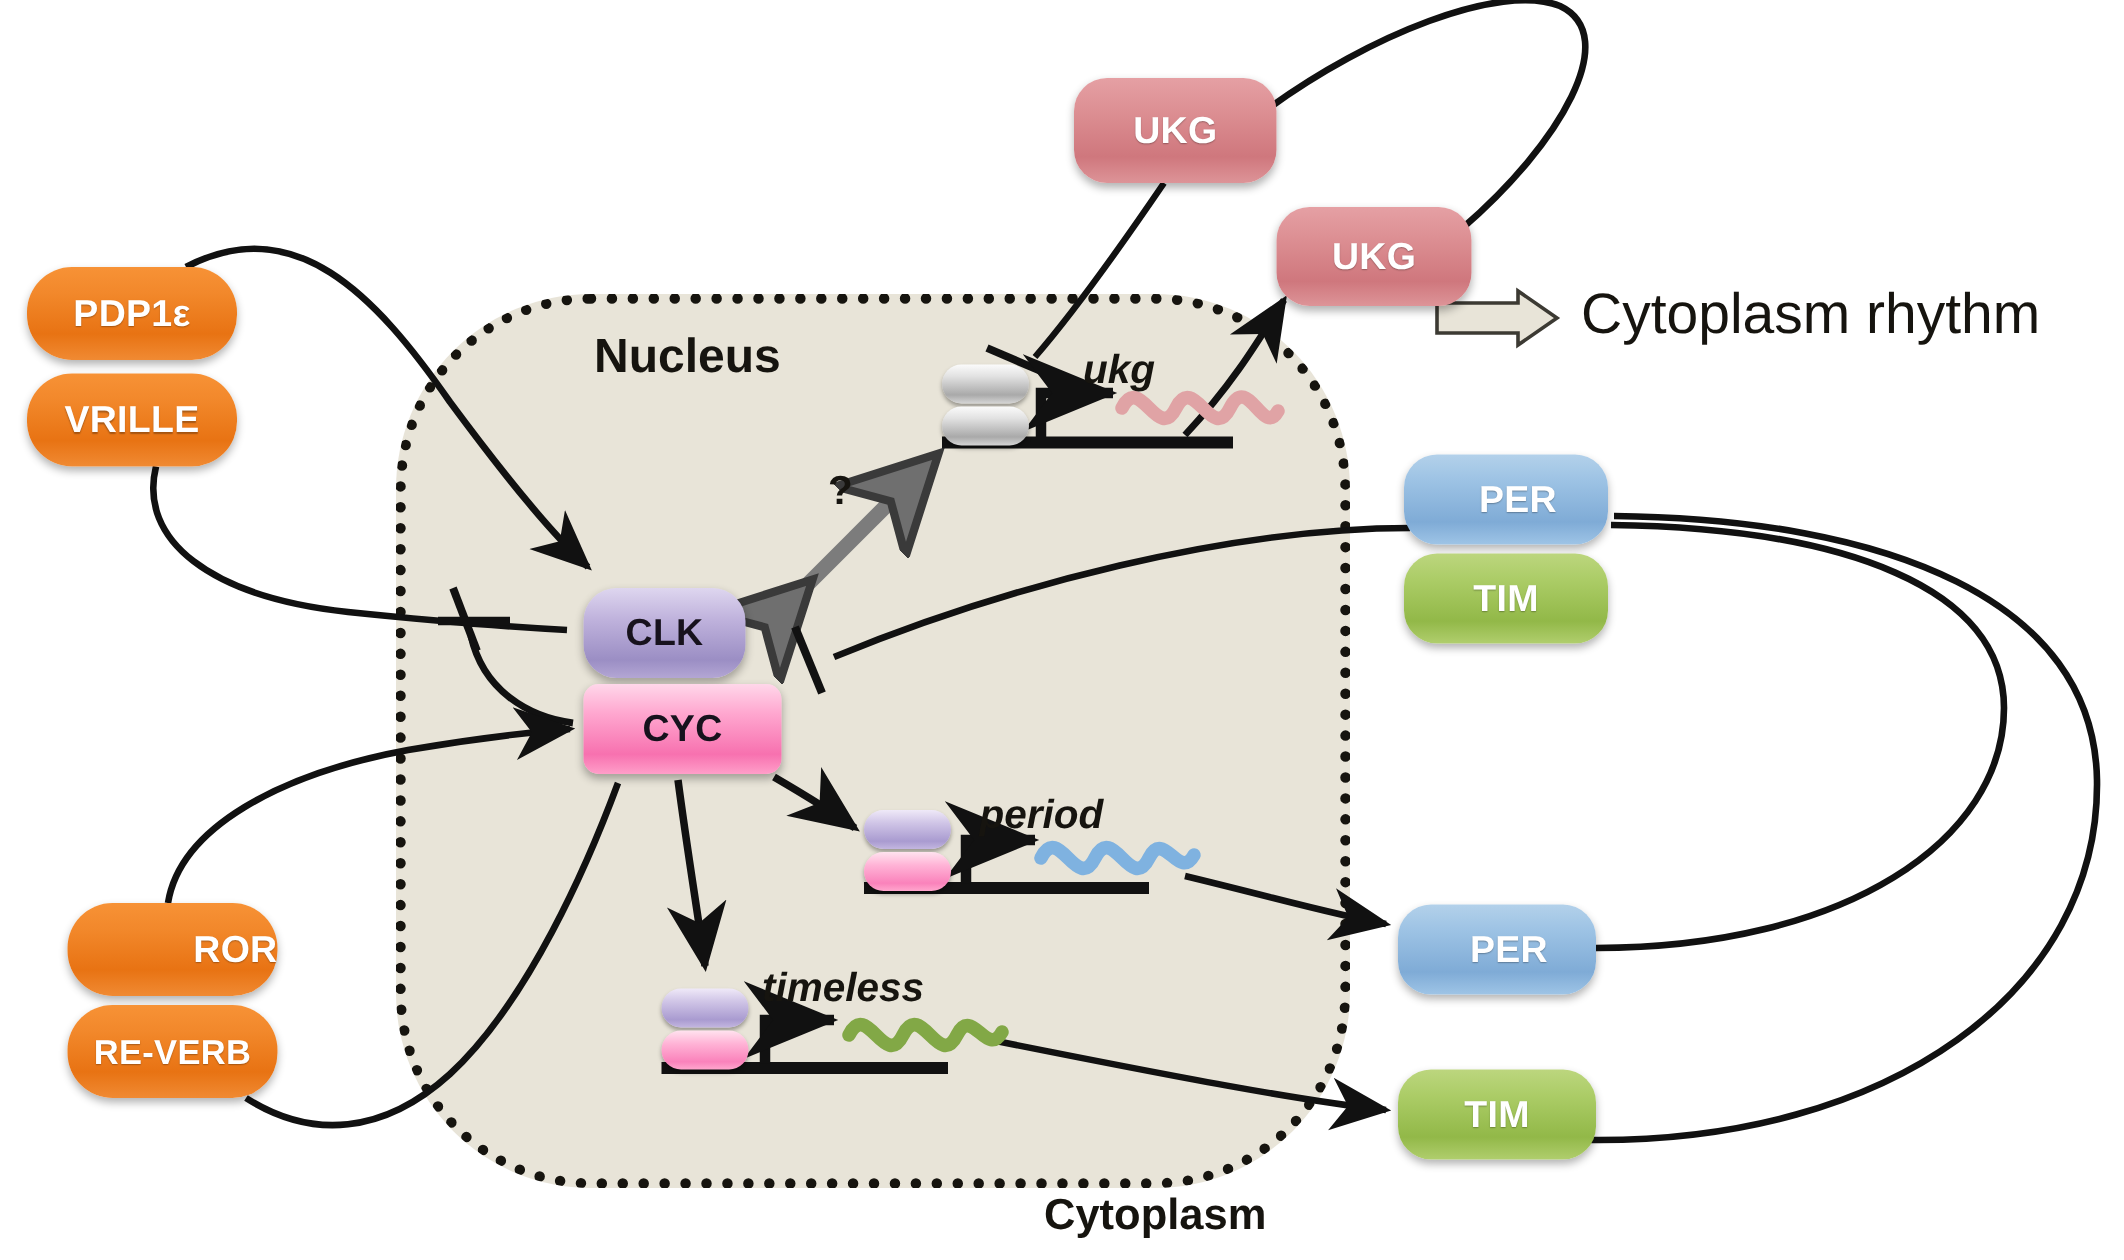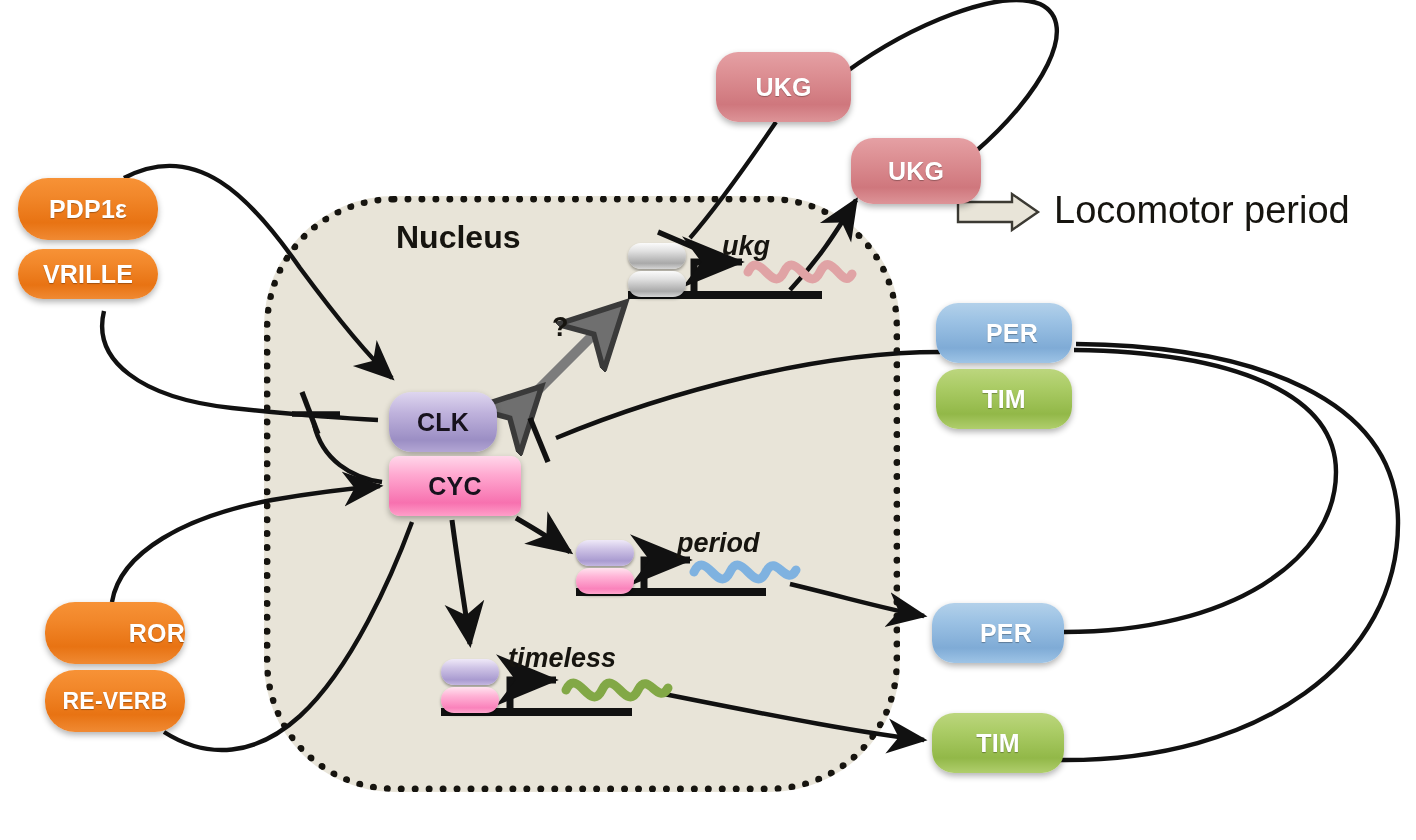--- a/index.html
+++ b/index.html
@@ -237,21 +237,21 @@
       <path d="M694,572 C706,548 718,596 730,572 C742,548 754,596 766,572 C776,552 786,588 796,570" fill="none" stroke="#7fb2e0" stroke-width="9" stroke-linecap="round"></path>
     </g>
     <g>
       <path d="M566,690 C578,666 590,714 602,690 C614,666 626,714 638,690 C648,670 658,706 668,688" fill="none" stroke="#82a846" stroke-width="9" stroke-linecap="round"></path>
     </g>
   </svg>
 
   <div class="node cap orange" style="left:18px;top:178px;width:140px;height:62px;">
     <span>PDP1ε</span>
   </div>
-  <div class="node cap orange" style="left:18px;top:249px;width:140px;height:50px;">
+  <div class="node cap orange" style="left:18px;top:249px;width:140px;height:62px;">
     <span>VRILLE</span>
   </div>
   <div class="node cap orange" style="left:45px;top:602px;width:140px;height:62px;justify-content:flex-end;">
     <span>ROR</span>
   </div>
   <div class="node cap orange" style="left:45px;top:670px;width:140px;height:62px;font-size:23px;">
     <span>RE-VERB</span>
   </div>
 
   <div class="node cap ukg" style="left:716px;top:52px;width:135px;height:70px;">
@@ -285,20 +285,21 @@
   <div class="disc grey" style="left:628px;top:243px;"></div>
   <div class="disc grey" style="left:628px;top:271px;"></div>
 
   <div class="disc purple" style="left:576px;top:540px;"></div>
   <div class="disc pink" style="left:576px;top:568px;"></div>
 
   <div class="disc purple" style="left:441px;top:659px;"></div>
   <div class="disc pink" style="left:441px;top:687px;"></div>
 
   <div class="gene-name" style="left:722px;top:231px;">ukg</div>
-  <div class="gene-name" style="left:653px;top:528px;margin-left:24px;">period</div>
+  <div class="gene-name" style="left:653px;top:528px;">period</div>
   <div class="gene-name" style="left:508px;top:643px;">timeless</div>
 
   <div class="plainlabel" id="nucleus-label">Nucleus</div>
-  <div class="plainlabel" id="locomotor-label">Locomotor period</div>
+  <div class="plainlabel" id="cytoplasm-label">Cytoplasm</div>
+  <div class="plainlabel" id="locomotor-label">Cytoplasm rhythm</div>
   <div class="plainlabel" id="qmark-label">?</div>
 
 </div>
 
 </body></html>

